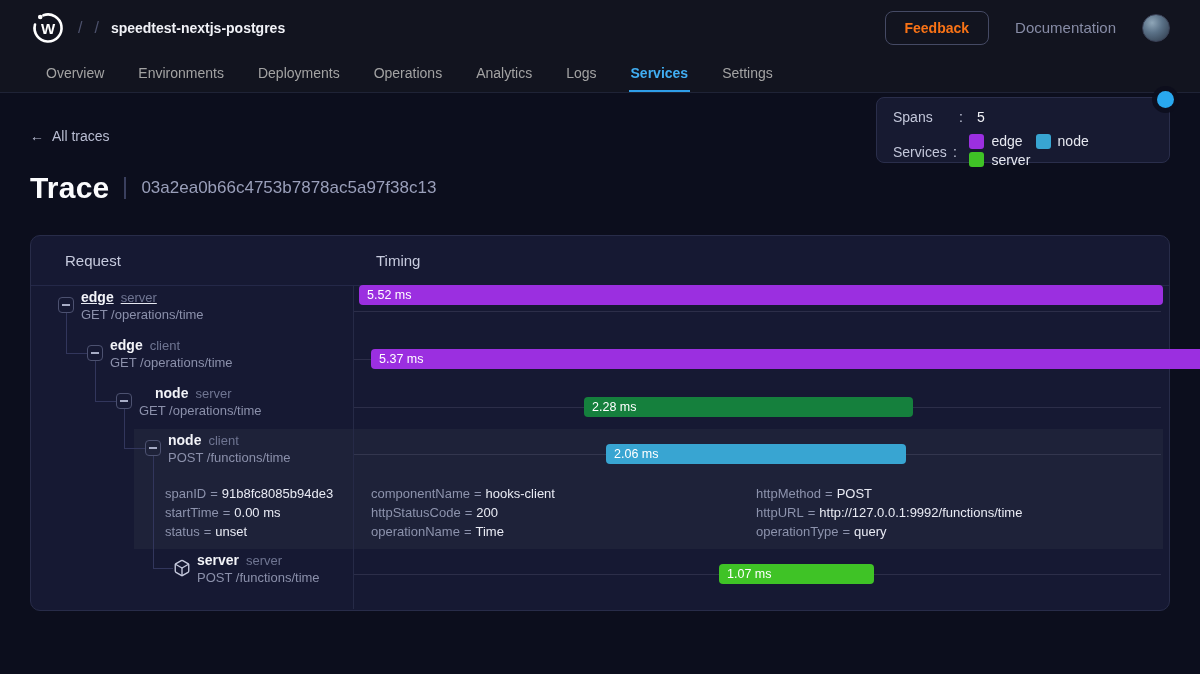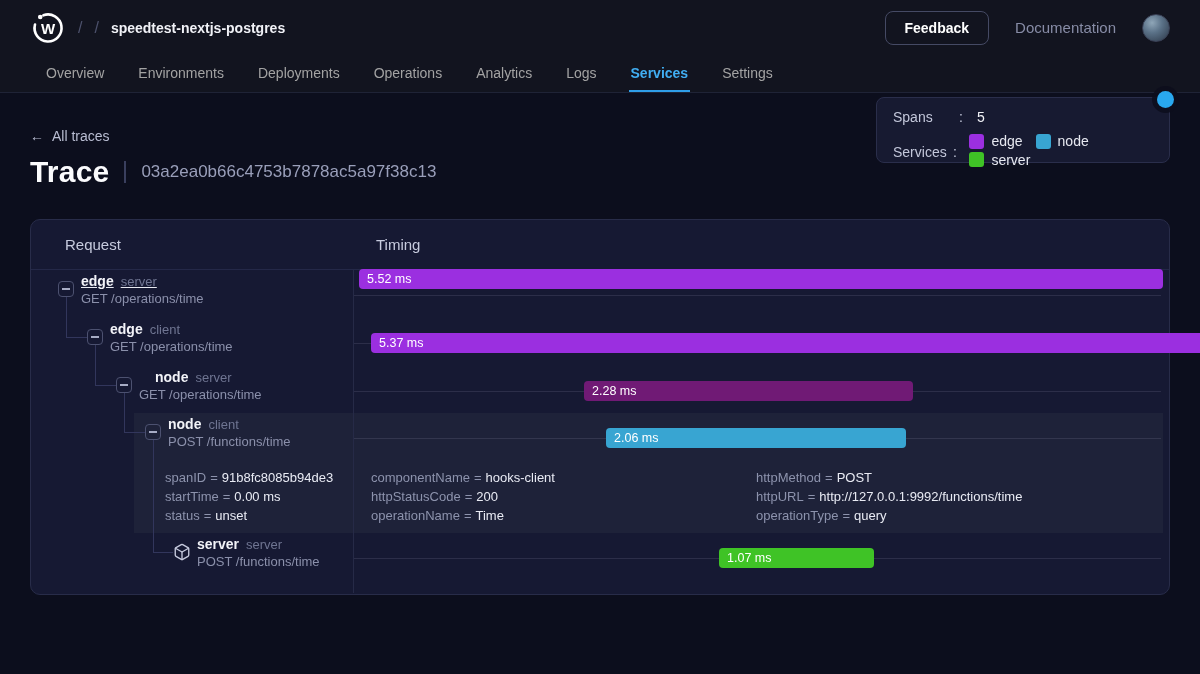--- a/index.html
+++ b/index.html
@@ -13,35 +13,35 @@
   .topbar { background:#12141f; border-bottom:1px solid #1f2336; }
   .hdr { height:55px; display:flex; align-items:center; justify-content:space-between; padding:0 30px; }
   .hleft { display:flex; align-items:center; gap:12px; }
   .slash { color:#4d526d; font-size:16px; }
   .org-sel { display:flex; align-items:center; gap:9px; cursor:pointer; }
   .org-avatar { width:26px; height:26px; border-radius:50%;
     background:linear-gradient(135deg,#c05f90 0%,#a07a6d 55%,#79a04e 100%); }
   .crumb-name { font-size:14px; font-weight:700; color:#f1f2f7; }
   .hright { display:flex; align-items:center; gap:26px; }
   .btn-feedback { background:transparent; border:1px solid #454a64; border-radius:8px;
-    color:#ffffff; font-size:14px; font-weight:600; padding:8px 19px; cursor:pointer;
+    color:#f97316; font-size:14px; font-weight:600; padding:8px 19px; cursor:pointer;
     font-family:inherit; }
   .doc-link { color:#878ca6; font-size:15px; cursor:pointer; }
   .user-avatar { width:28px; height:28px; border-radius:50%;
     background:radial-gradient(circle at 35% 30%,#8fa6b8 0%,#5b7288 40%,#2b3646 100%);
     border:1px solid #3a4156; cursor:pointer; }
   nav.tabs { display:flex; gap:30px; padding:0 0 0 44px; height:37px; align-items:stretch; }
   .tab { background:none; border:none; border-bottom:2px solid transparent; color:#a3a3a3;
     font-size:14px; font-family:inherit; cursor:pointer; padding:0 2px; }
   .tab.active { color:#41aef2; border-bottom-color:#2f9ee8; font-weight:600; }
   
   main { padding:0 30px; position:relative; }
   .trace-head { position:relative; padding-top:34px; }
   .back { display:inline-flex; align-items:center; gap:8px; color:#b9bdd2; font-size:14px; cursor:pointer; }
-  .title-row { margin-top:10px; display:flex; align-items:center; }
+  .title-row { margin-top:26px; display:flex; align-items:center; }
   h1.page-title { font-size:30px; font-weight:800; color:#fbfbfd; letter-spacing:.2px; }
   .trace-id { font-size:17px; color:#9a9fba; margin-left:15px; padding-left:15px;
     border-left:2px solid #3a3f5e; line-height:22px; }
   .legend { position:absolute; top:4px; right:0; width:294px; height:66px;
     background:#171a31; border:1px solid #2a2e4b; border-radius:8px; padding:11px 12px 11px 16px; }
   .legend-row { display:flex; align-items:center; font-size:14px; margin-bottom:8px; }
   .legend-row:last-child { margin-bottom:0; }
   .lg-label { width:66px; color:#c3c7da; }
   .lg-colon { width:18px; color:#c3c7da; }
   .lg-val { color:#f1f2f7; }
@@ -170,21 +170,21 @@
         <div class="op-line" style="left: 79px;">GET /operations/time</div>
       </div>
       <div class="tickline" style="left: 323px; right: 8px; top: 123px;"></div>
       <div class="bar" style="left: 340px; top: 113px; width: 900px; background: rgb(155, 47, 224);"><span>5.37 ms</span></div>
       <div class="req-row" style="top: 146px; height: 47px;">
         <div class="toggle" style="left: 85px; top: 11px;"></div>
         <div class="svc-line" style="left: 124px;"><span class="svc-name">node</span><span class="svc-kind">server</span></div>
         <div class="op-line" style="left: 108px;">GET /operations/time</div>
       </div>
       <div class="tickline" style="left: 323px; right: 8px; top: 171px;"></div>
-      <div class="bar" style="left: 553px; top: 161px; width: 329px; background: #701a75;"><span>2.28 ms</span></div>
+      <div class="bar" style="left: 553px; top: 161px; width: 329px; background: #15803d;"><span>2.28 ms</span></div>
       <div class="req-row" style="top: 193px; height: 48px;">
         <div class="toggle" style="left: 114px; top: 11px;"></div>
         <div class="svc-line" style="left: 137px;"><span class="svc-name">node</span><span class="svc-kind">client</span></div>
         <div class="op-line" style="left: 137px;">POST /functions/time</div>
       </div>
       <div class="tickline" style="left: 323px; right: 8px; top: 218px;"></div>
       <div class="bar" style="left: 575px; top: 208px; width: 300px; background: rgb(56, 165, 210);"><span>2.06 ms</span></div>
       <div class="req-row" style="top: 313px; height: 48px;">
         <div class="pkg" style="left: 142px; top: 10px;">
           <svg width="18" height="18" viewBox="0 0 24 24" fill="none" stroke="#c6cade" stroke-width="1.8" stroke-linecap="round" stroke-linejoin="round">

